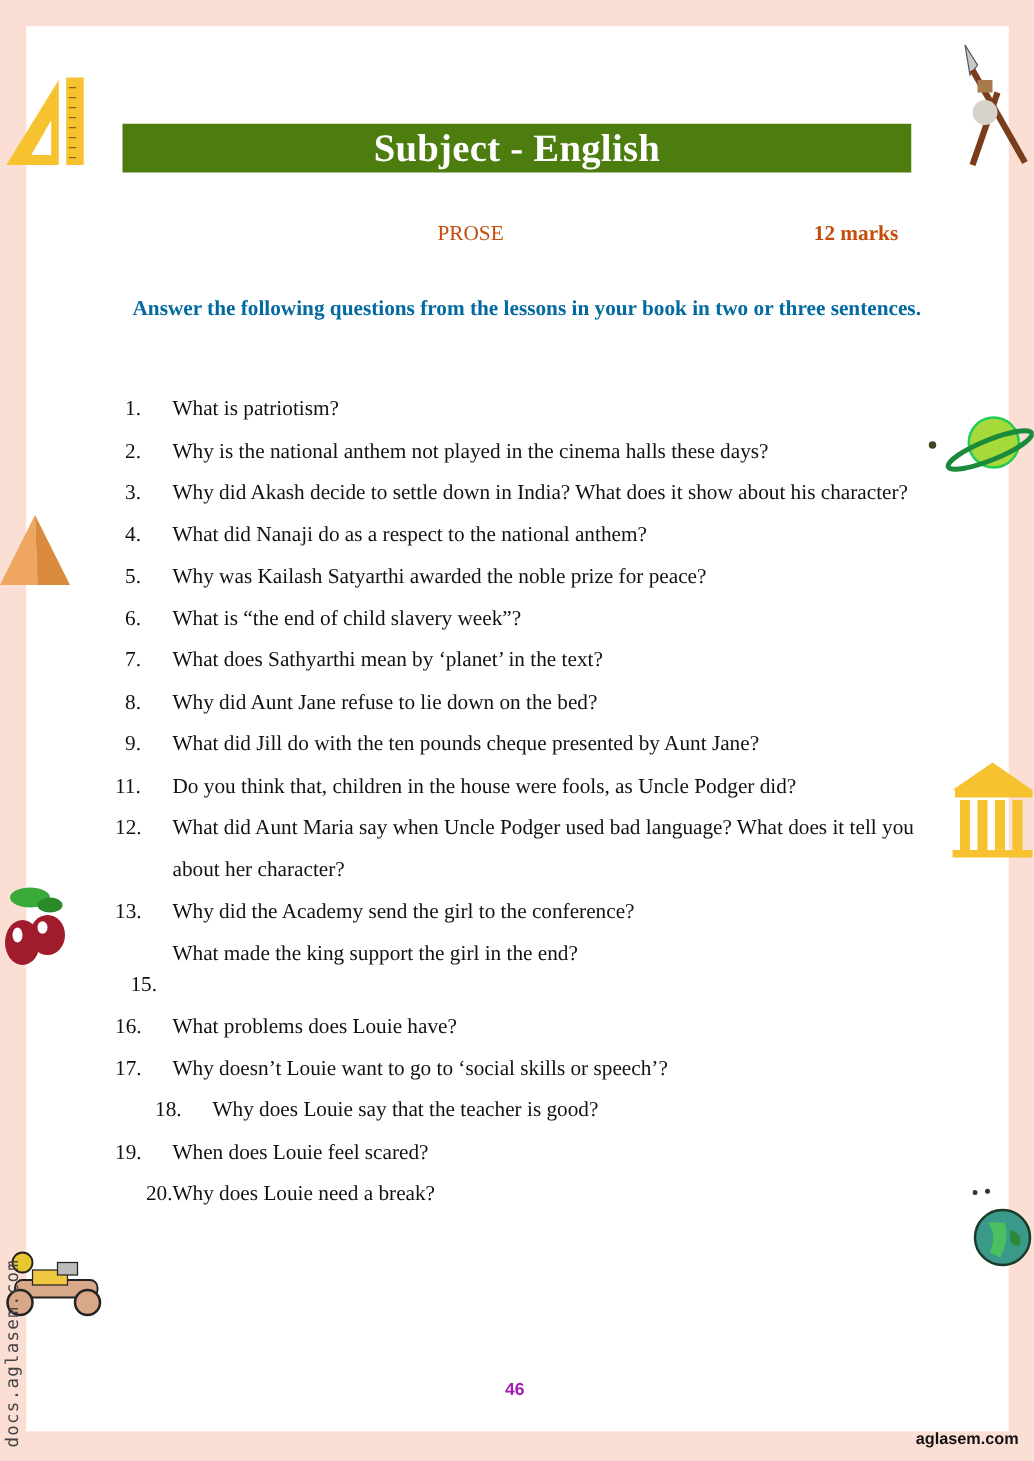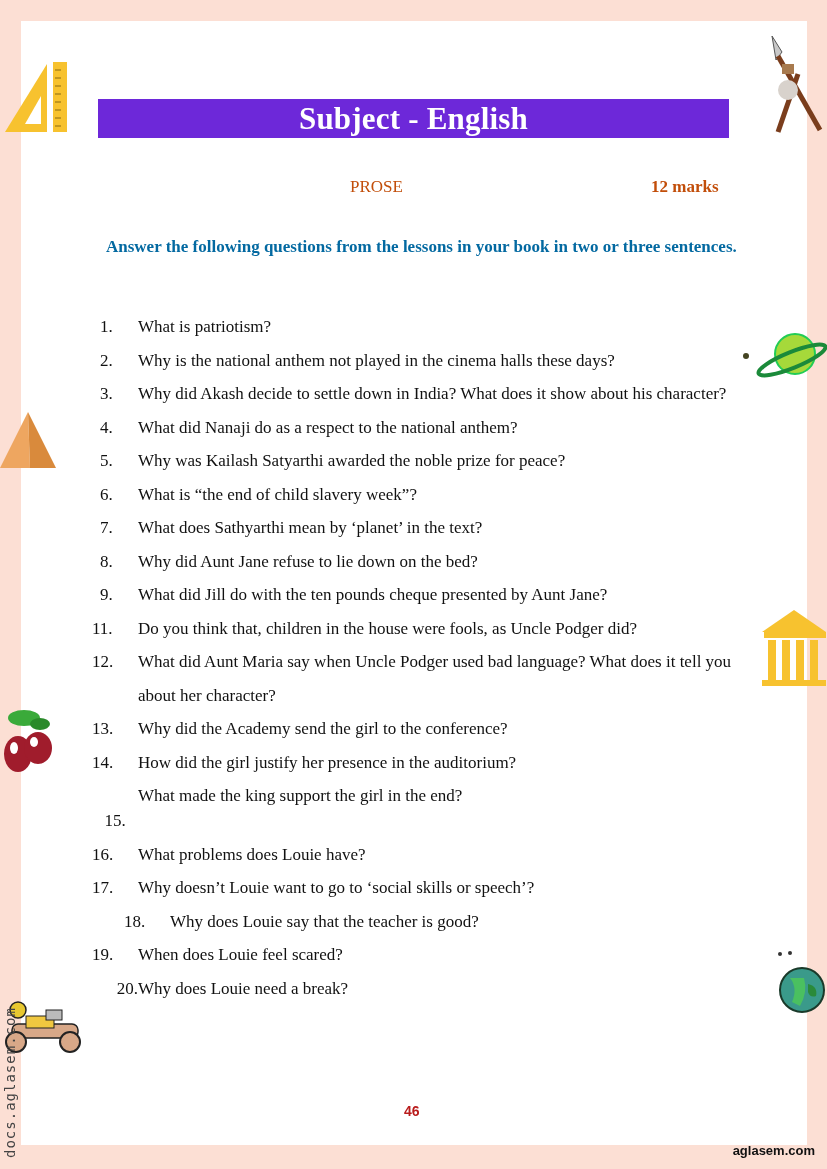--- a/index.html
+++ b/index.html
@@ -7,21 +7,21 @@
     width: 827px; height: 1169px; position: relative; overflow: hidden;
     background: #fcdfd4;
     font-family: "Liberation Serif", "DejaVu Serif", serif;
   }
   .page {
     position: absolute; left: 21px; top: 21px; width: 786px; height: 1124px;
     background: #ffffff;
   }
   .banner {
     position: absolute; left: 98px; top: 99px; width: 631px; height: 39px;
-    background: #6d28d9;
+    background: #4d7c0f;
     display: flex; align-items: center; justify-content: center;
   }
   .banner-title {
     color: #ffffff; font-weight: bold; font-size: 31px; line-height: 1;
     font-family: "Liberation Serif", serif;
     letter-spacing: 0.2px;
   }
   .section-label {
     position: absolute; top: 177px; left: 350px;
     color: #c24e0a; font-weight: normal; font-size: 17px;
@@ -35,21 +35,21 @@
     font-weight: bold; font-size: 17px; line-height: 33px; color: #0369a1;
   }
   .qlist { position: absolute; left: 92px; top: 310px; width: 650px; }
   .q {
     display: flex; font-size: 17px; color: #111; line-height: 33.5px;
   }
   .q-num { width: 46px; text-align: right; padding-right: 0; flex: none; }
   .q-text { flex: 1; padding-left: 0; }
   .page-num {
     position: absolute; left: 404px; top: 1103px;
-    color: #b91c1c; font-weight: bold; font-size: 14px;
+    color: #a21caf; font-weight: bold; font-size: 14px;
     font-family: "Liberation Sans", sans-serif;
   }
   .footer-brand {
     position: absolute; right: 12px; top: 1143px;
     font-family: "Liberation Sans", sans-serif; font-weight: bold;
     font-size: 13px; color: #111;
   }
   .side-watermark {
     position: absolute; left: 2px; top: 1158px;
     transform: rotate(-90deg); transform-origin: left top;
@@ -185,24 +185,20 @@
     </div>
   <div class="q">
       <div class="q-num" style="text-align: left; padding-left: 0px; width: 46px; box-sizing: border-box;">12.</div>
       <div class="q-text">What did Aunt Maria say when Uncle Podger used bad language? What does it tell you about her character?</div>
     </div>
   <div class="q">
       <div class="q-num" style="text-align: left; padding-left: 0px; width: 46px; box-sizing: border-box;">13.</div>
       <div class="q-text">Why did the Academy send the girl to the conference?</div>
     </div>
   <div class="q">
-      <div class="q-num" style="text-align: left; padding-left: 0px; width: 46px; box-sizing: border-box;">14.</div>
-      <div class="q-text">How did the girl justify her presence in the auditorium?</div>
-    </div>
-  <div class="q">
       <div class="q-num" style="text-align: center; padding-left: 0px; width: 46px; box-sizing: border-box; margin-top: 25px;">15.</div>
       <div class="q-text">What made the king support the girl in the end?</div>
     </div>
   <div class="q">
       <div class="q-num" style="text-align: left; padding-left: 0px; width: 46px; box-sizing: border-box;">16.</div>
       <div class="q-text">What problems does Louie have?</div>
     </div>
   <div class="q">
       <div class="q-num" style="text-align: left; padding-left: 0px; width: 46px; box-sizing: border-box;">17.</div>
       <div class="q-text">Why doesn’t Louie want to go to ‘social skills or speech’?</div>

